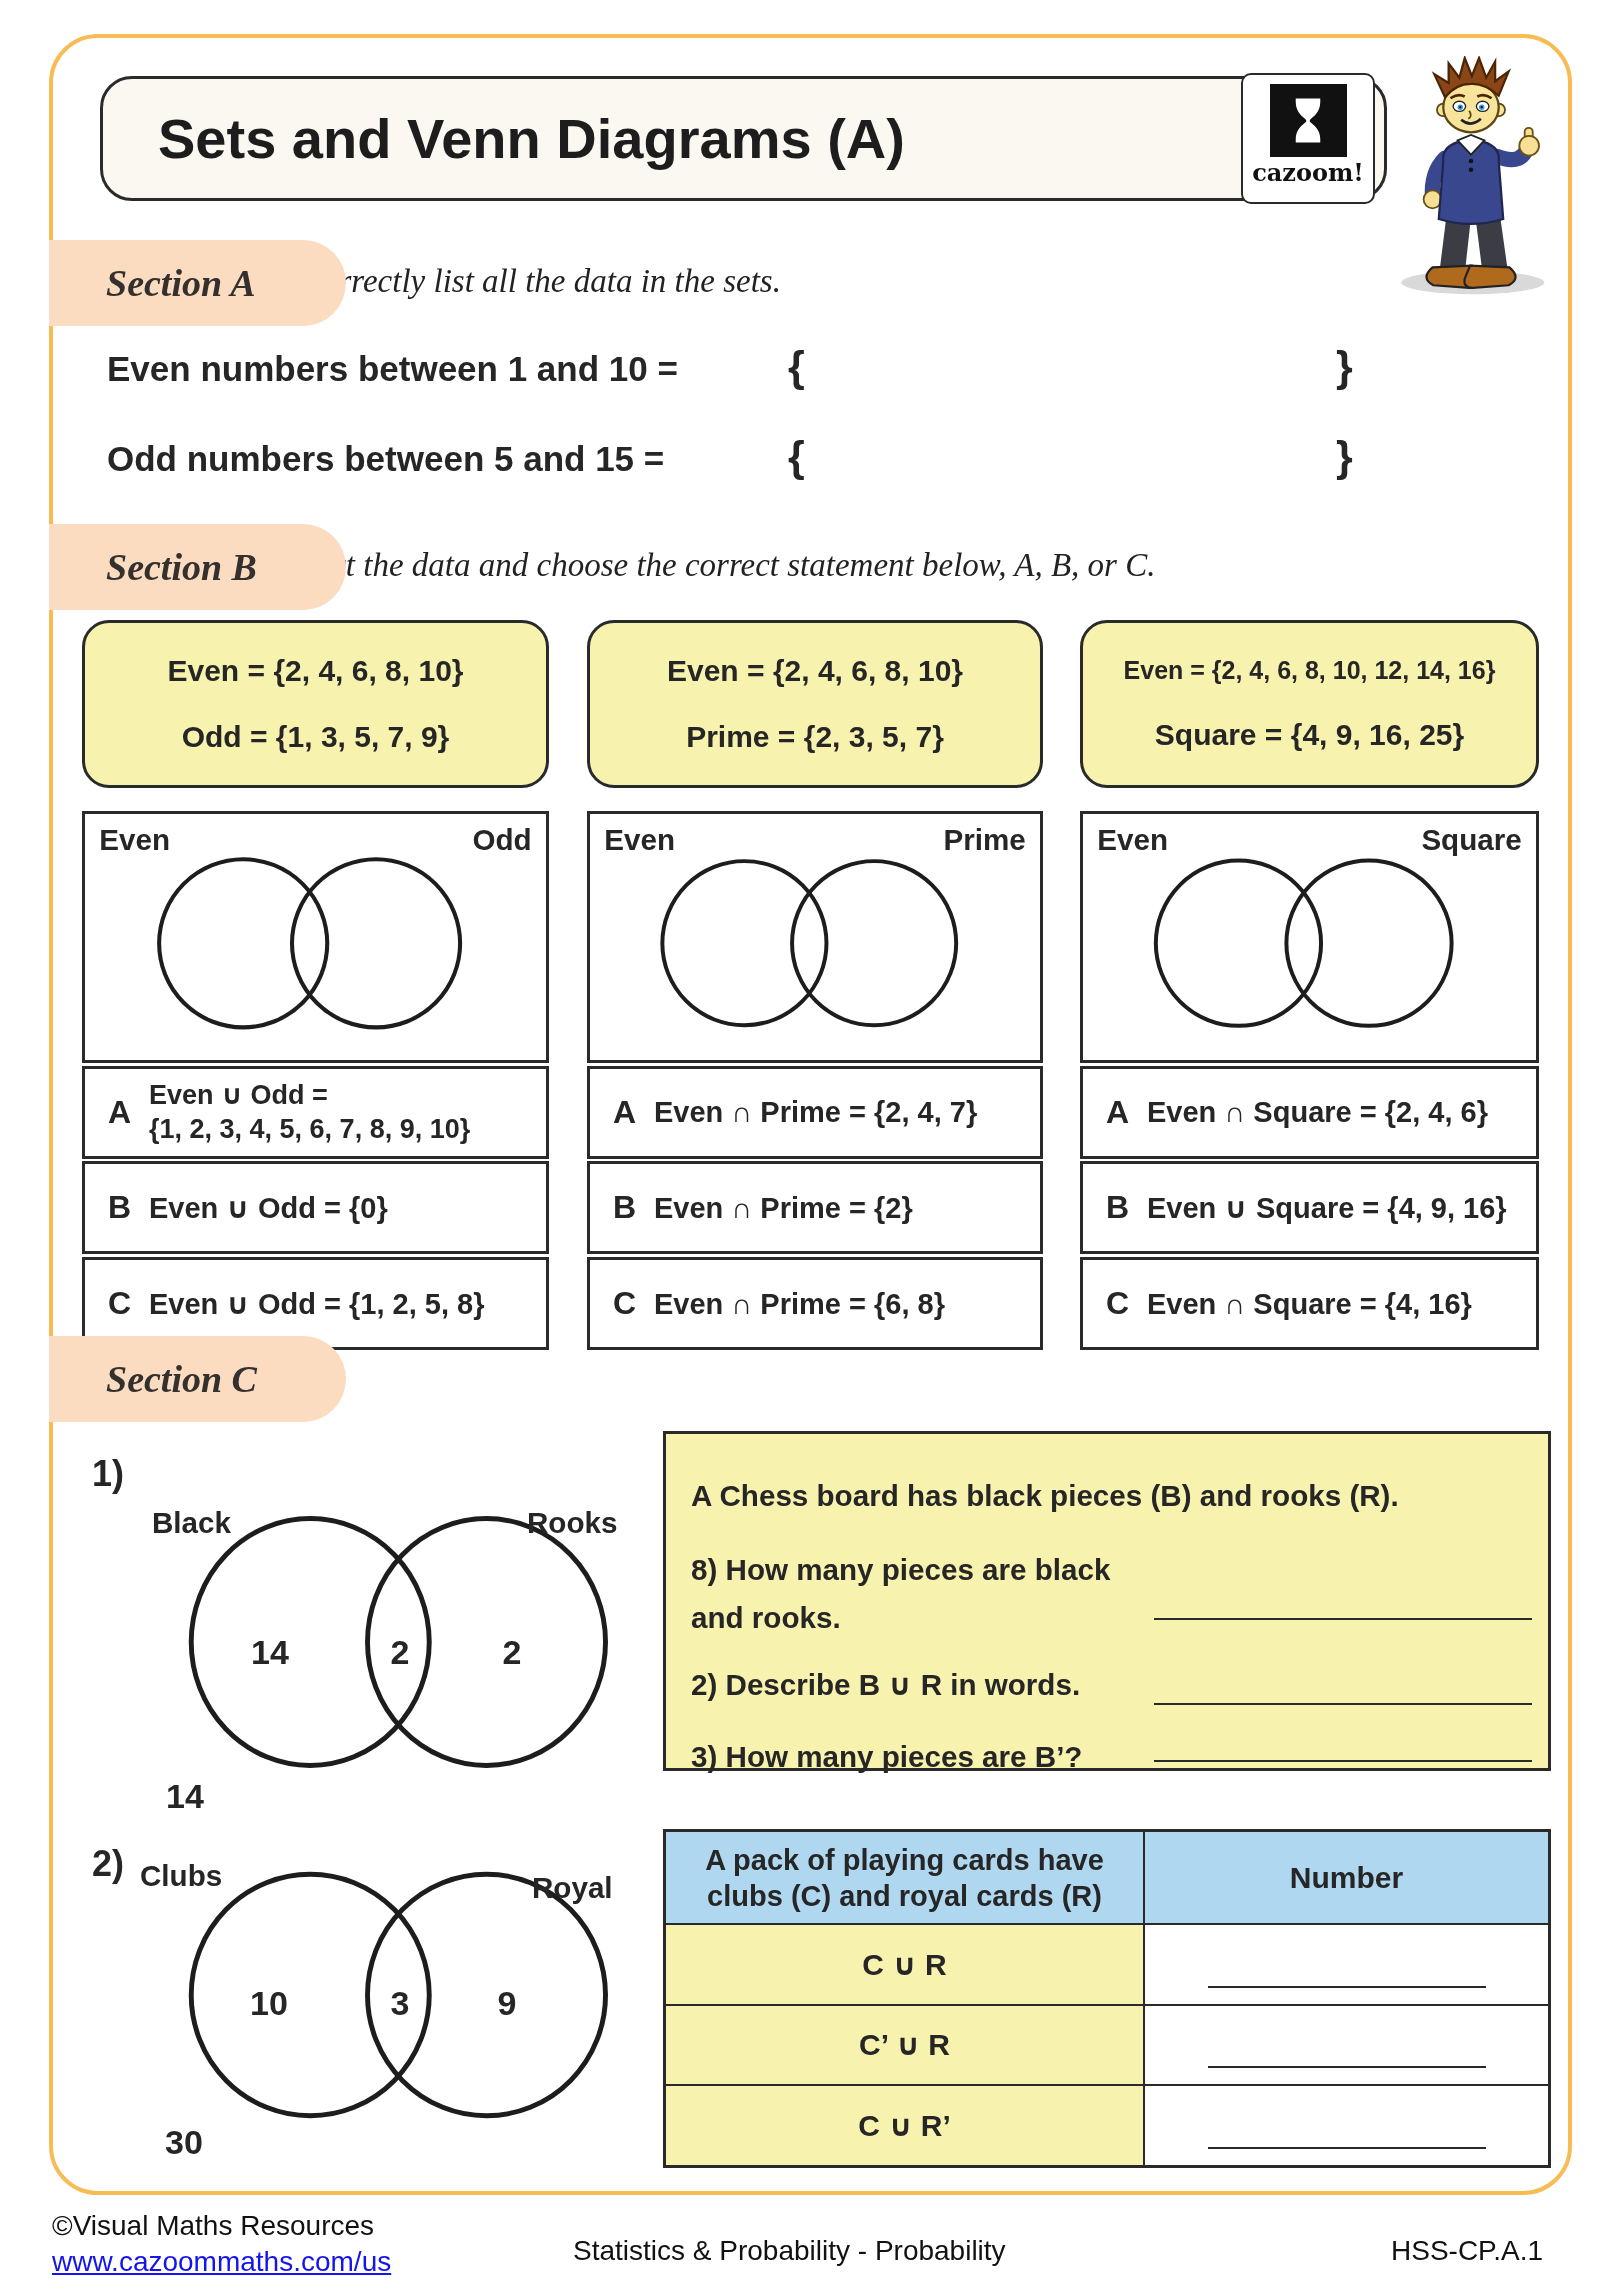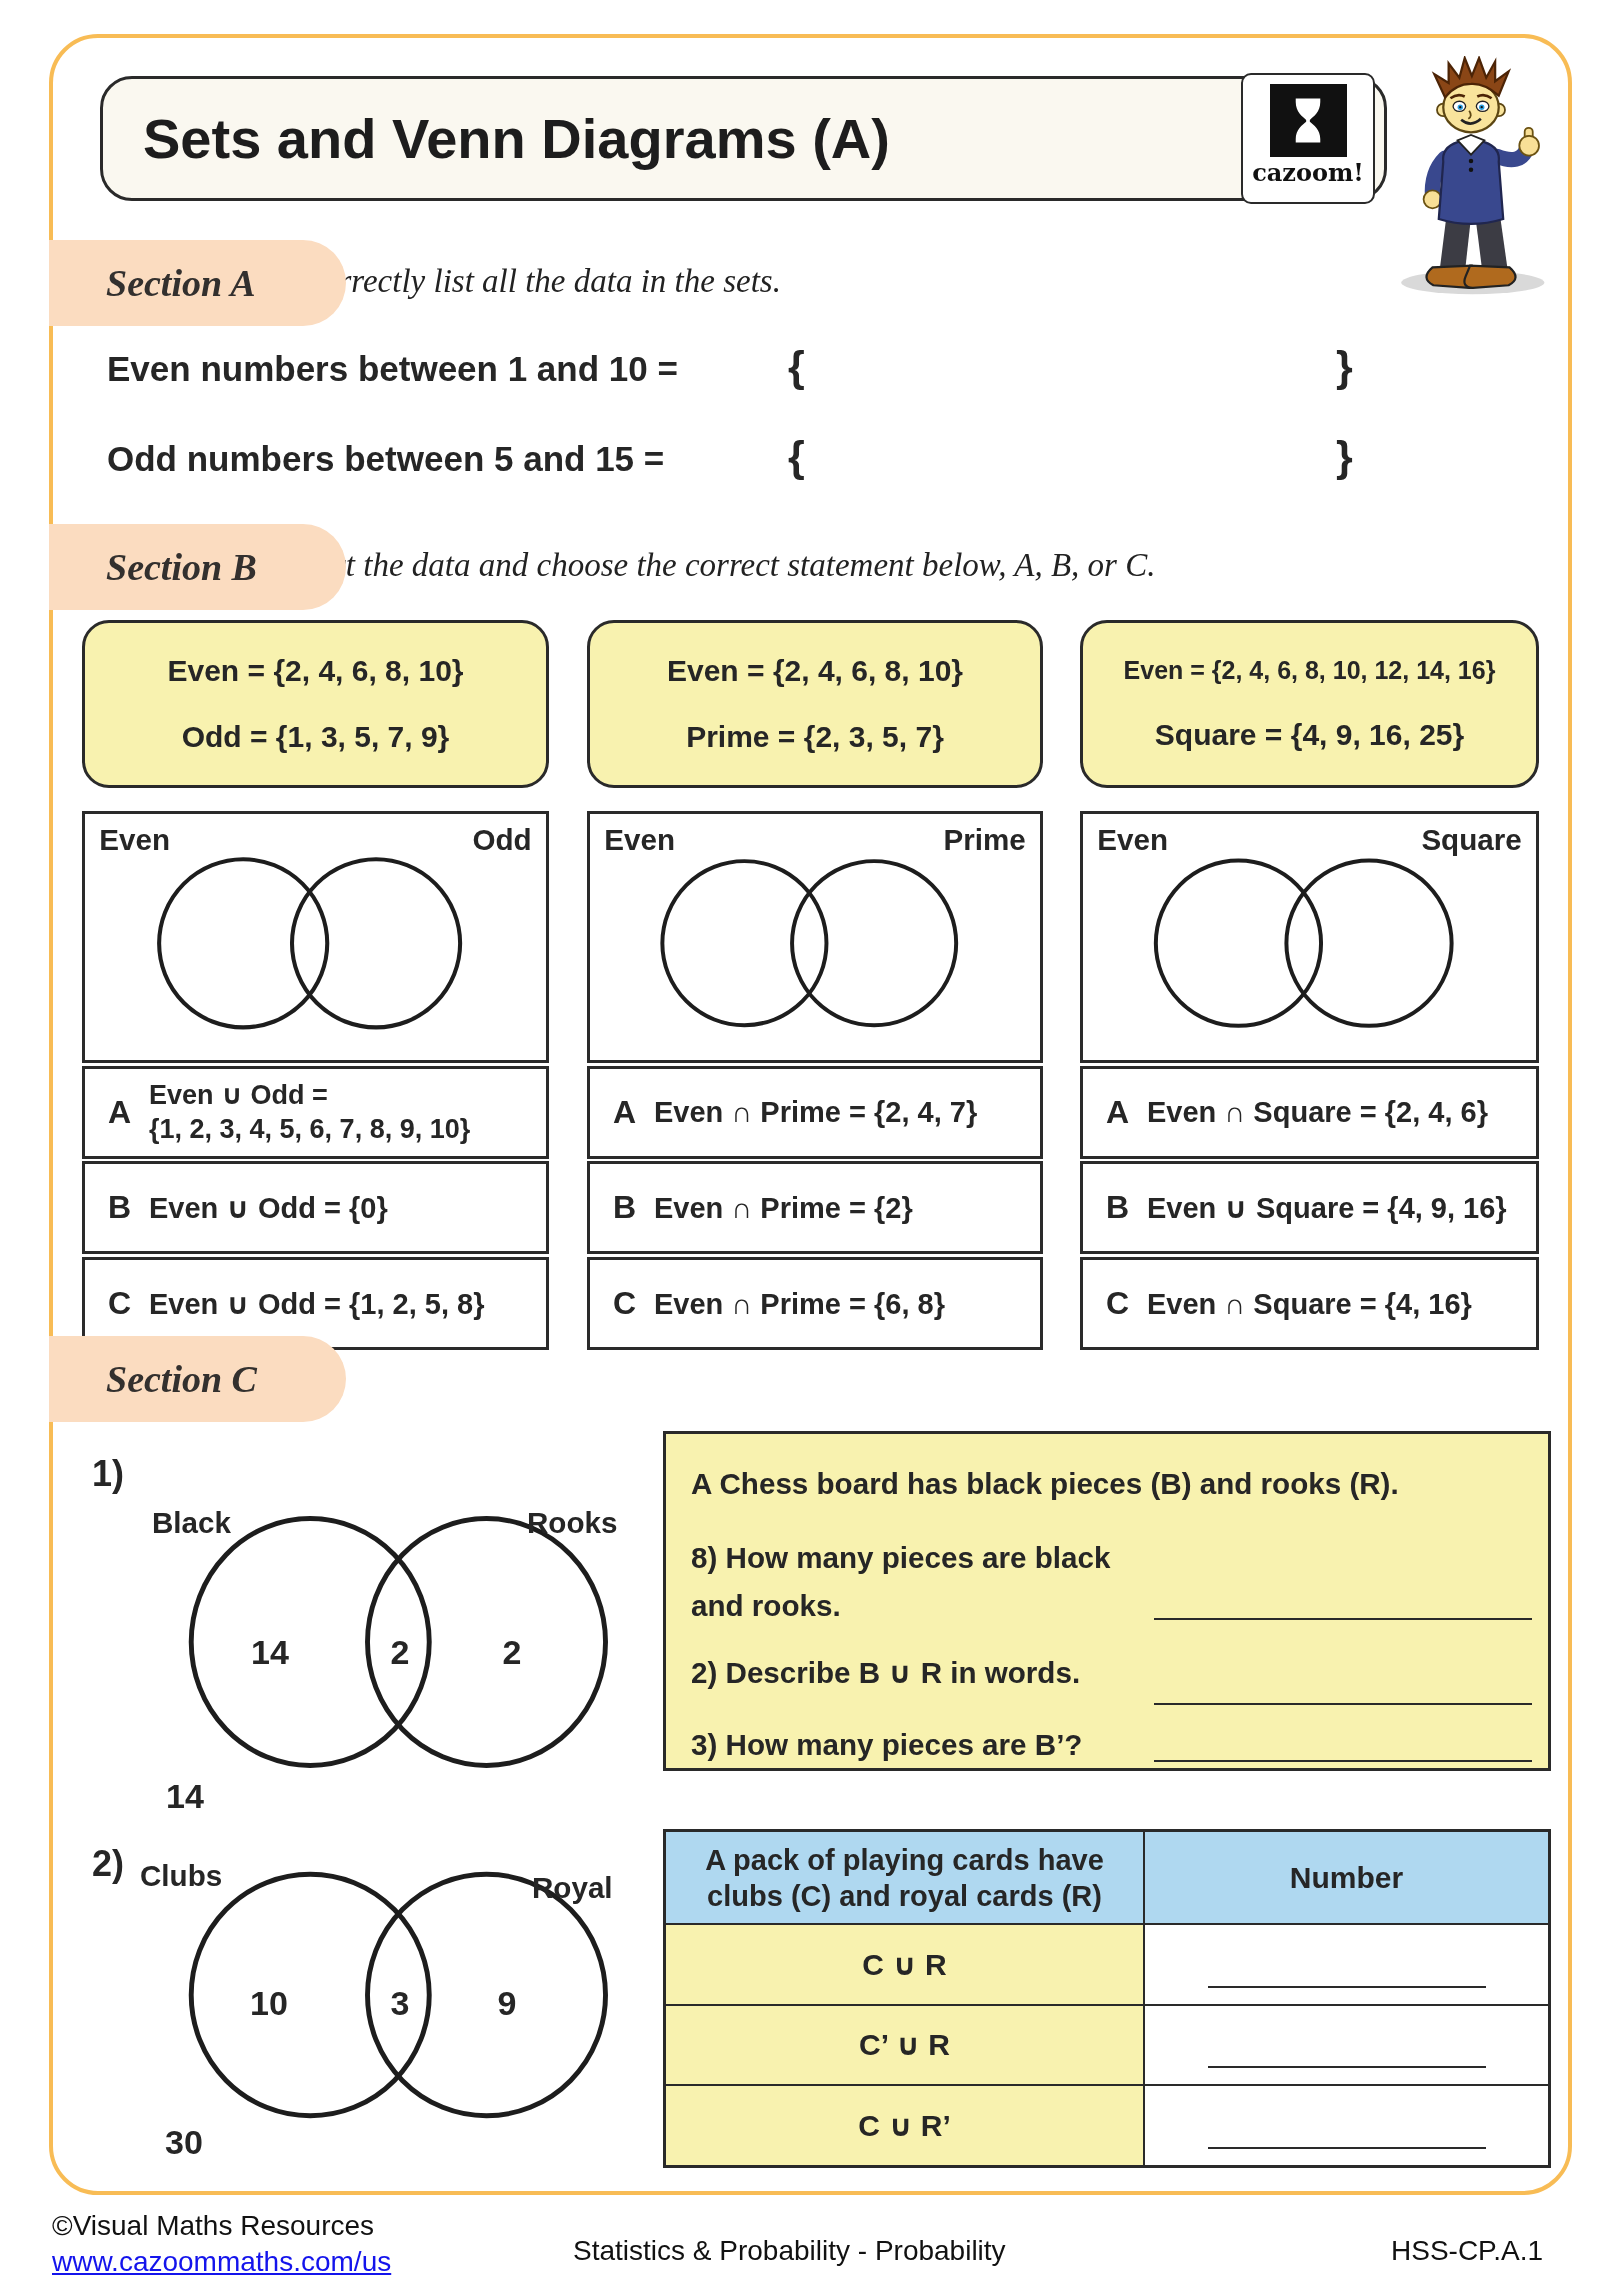--- a/index.html
+++ b/index.html
@@ -9,21 +9,21 @@
   }
   .abs { position:absolute; }
 
   
   .gold-border { left:49px; top:34px; width:1515px; height:2153px;
     border:4.5px solid #F8BC55; border-radius:49px; }
 
   
   .title-box { left:100px; top:76px; width:1287px; height:125px; background:#FAF8F0;
     border:3.6px solid #2a2a2a; border-radius:32px; display:flex; align-items:center; box-sizing:border-box; }
-  .title-text { margin-left:40px; font-size:56px; font-weight:bold; color:#1d1d1d; }
+  .title-text { margin-left:55px; font-size:56px; font-weight:bold; color:#1d1d1d; }
 
   .logo-box { left:1241px; top:73px; width:134px; height:131px; background:#ffffff;
     border:2.7px solid #2a2a2a; border-radius:10px; box-sizing:border-box;
     display:flex; flex-direction:column; align-items:center; z-index:3; }
   .logo-square { width:77px; height:73px; background:#111111; margin-top:9px;
     display:flex; align-items:center; justify-content:center; }
   .logo-word { font-family:"DejaVu Serif","Liberation Serif",serif; font-weight:bold;
     font-size:24px; margin-top:0.9px; color:#111; }
 
   
@@ -56,21 +56,21 @@
   .opt-text { font-weight:bold; font-size:29px; line-height:34px; }
   .opt-text.two-line { font-size:27px; }
 
   
   .q-number { font-weight:bold; font-size:36px; }
   .venn-clabel { font-weight:bold; font-size:29.6px; }
   .venn-num { font-weight:bold; font-size:34px; transform:translate(-50%,-50%); }
 
   .q1-panel { left:663px; top:1431px; width:888px; height:340px; background:#F8F2AF;
     border:3.6px solid #2a2a2a; box-sizing:border-box; }
-  .panel-text { position:absolute; font-weight:bold; font-size:29.6px; }
+  .panel-text { position:absolute; font-weight:bold; font-size:29.6px;margin-top:12px; }
   .answer-line { position:absolute; height:0; border-bottom:2.7px solid #2a2a2a; }
 
   .ctable { left:663px; top:1829px; width:888px; height:339px; border:3.6px solid #2a2a2a;
     box-sizing:border-box; display:grid; grid-template-columns:477px 1fr;
     grid-template-rows:91px 1fr 1fr 1fr; background:#fff; }
   .ct { display:flex; align-items:center; justify-content:center; position:relative; box-sizing:border-box; }
   .ct.hdr { background:#AFD8F0; font-weight:bold; }
   .ct.ybody { background:#F8F2AF; font-weight:bold; font-size:30px; }
   .ct.bl { border-left:2.7px solid #2a2a2a; }
   .ct.bt { border-top:2.7px solid #2a2a2a; }

